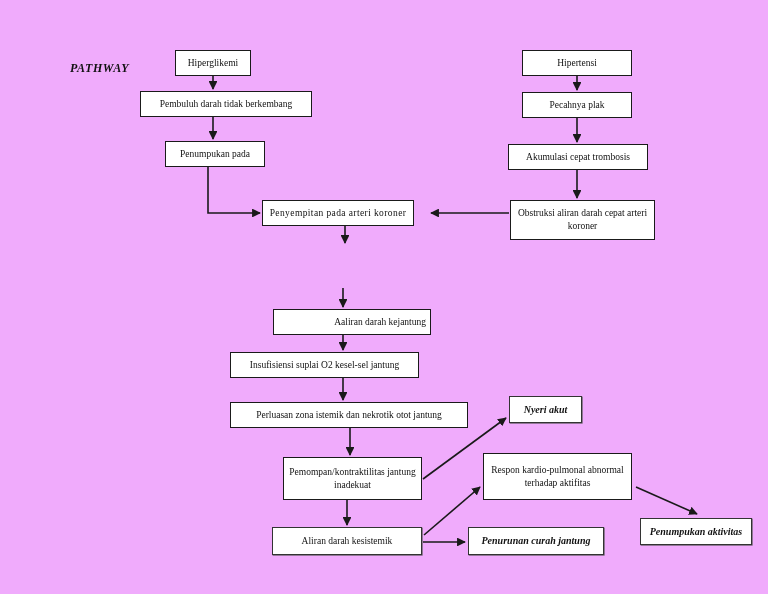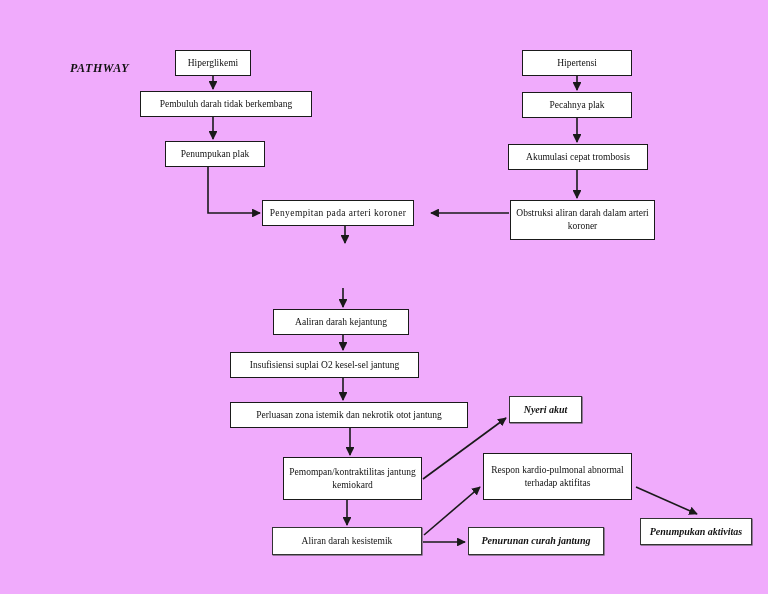--- a/index.html
+++ b/index.html
@@ -115,58 +115,58 @@
 
   <div class="node" style="left:175px; top:50px; width:76px; height:26px;">
     <span>Hiperglikemi</span>
   </div>
 
   <div class="node" style="left:140px; top:91px; width:172px; height:26px;">
     <span>Pembuluh darah tidak berkembang</span>
   </div>
 
   <div class="node" style="left:165px; top:141px; width:100px; height:26px;">
-    <span>Penumpukan plak</span>
+    <span>Penumpukan pada</span>
   </div>
 
   <div class="node" style="left:522px; top:50px; width:110px; height:26px;text-align:center;">
     <span>Hipertensi</span>
   </div>
 
   <div class="node" style="left:522px; top:92px; width:110px; height:26px;">
     <span>Pecahnya plak</span>
   </div>
 
   <div class="node" style="left:508px; top:144px; width:140px; height:26px;">
     <span>Akumulasi cepat trombosis</span>
   </div>
 
   <div class="node" style="left:510px; top:200px; width:145px; height:40px;">
-    <span>Obstruksi aliran darah dalam arteri koroner</span>
+    <span>Obstruksi aliran darah cepat arteri koroner</span>
   </div>
 
   <div class="node tracked" style="left:262px; top:200px; width:152px; height:26px;">
     <span>Penyempitan pada arteri koroner</span>
   </div>
 
 
-  <div class="node" style="left:273px; top:309px; width:136px; height:26px;">
+  <div class="node" style="left:273px; top:309px; width:158px; height:26px;justify-content:flex-end;">
     <span>Aaliran darah kejantung</span>
   </div>
 
   <div class="node" style="left:230px; top:352px; width:189px; height:26px;">
     <span>Insufisiensi suplai O2 kesel-sel jantung</span>
   </div>
 
   <div class="node" style="left:230px; top:402px; width:238px; height:26px;">
     <span>Perluasan zona istemik dan nekrotik otot jantung</span>
   </div>
 
   <div class="node" style="left:283px; top:457px; width:139px; height:43px;">
-    <span>Pemompan/kontraktilitas jantung kemiokard</span>
+    <span>Pemompan/kontraktilitas jantung inadekuat</span>
   </div>
 
   <div class="node thick" style="left:272px; top:527px; width:150px; height:28px;">
     <span>Aliran darah kesistemik</span>
   </div>
 
   <div class="node thick diag" style="left:509px; top:396px; width:73px; height:27px;">
     <span>Nyeri akut</span>
   </div>
 

